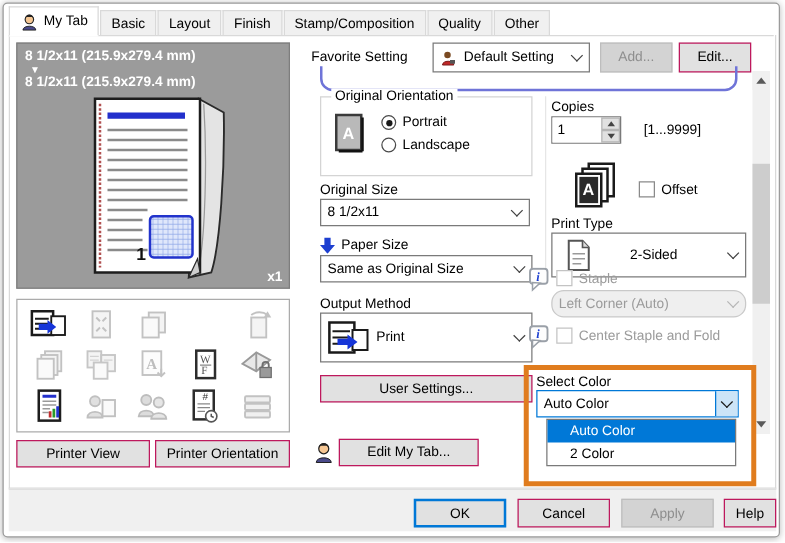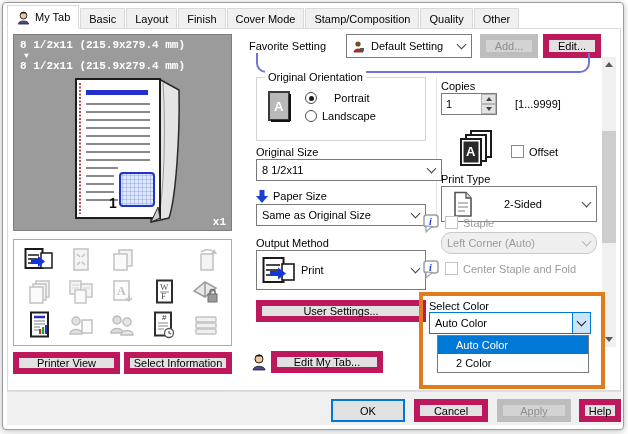--- a/index.html
+++ b/index.html
@@ -22,35 +22,35 @@
   .combo{position:absolute;background:#fff;border:1px solid #7a7a7a;display:flex;align-items:center;
          padding-left:5px;white-space:nowrap;cursor:default;}
   .combo .chev{position:absolute;right:6px;top:50%;width:7px;height:7px;margin-top:-5px;
          border-right:1.6px solid #404040;border-bottom:1.6px solid #404040;transform:rotate(45deg);}
   .combo.disabled{background:#efefef;border-color:#c9c9c9;color:#9b9b9b;}
   .combo.disabled .chev{border-color:#b5b5b5;}
   .combo.focus{border:1px solid #0078d7;}
   .combo.focus .arrowbox{position:absolute;right:0;top:0;width:18px;height:100%;
          background:#cce4f7;border-left:1px solid #0078d7;}
   .combo.focus .chev{right:5px;border-color:#1a1a1a;z-index:1;}
-  .btn{position:absolute;background:#e1e1e1;border:6px solid #be185d;display:flex;align-items:center;
+  .btn{position:absolute;background:#e1e1e1;border:1px solid #be185d;display:flex;align-items:center;
        justify-content:center;white-space:nowrap;cursor:default;}
   .btn.disabled{background:#d3d3d3;border-color:#bdbdbd;color:#8e8e8e;}
   .btn.focus-default{border:2px solid #0078d7;}
   .checkbox{position:absolute;width:13px;height:13px;background:#fff;border:1px solid #8a8a8a;}
   .checkbox.disabled{border-color:#c3c3c3;}
   .radio{position:absolute;width:12px;height:12px;border:1px solid #4a4a4a;border-radius:50%;background:#fff;}
   .radio.checked::after{content:"";position:absolute;left:2.5px;top:2.5px;width:5px;height:5px;
        border-radius:50%;background:#1a1a1a;}
   .group{position:absolute;border:1px solid #d4d4d4;}
   .group .legend{position:absolute;left:8px;top:-7px;background:#fff;padding:0 3px;}
   
   .preview{position:absolute;left:10px;top:31px;width:219px;height:197px;background:#9b9b9b;
            border:1px solid #7e7e7e;z-index:2;}
-  .preview .ptext{position:absolute;color:#fff;font-weight:bold;white-space:nowrap;font-family:Liberation Mono, monospace;}
+  .preview .ptext{position:absolute;color:#fff;font-weight:bold;white-space:nowrap;}
   .icon-panel{position:absolute;left:10px;top:236px;width:219px;height:107px;background:#fff;
            border:1px solid #ababab;display:grid;grid-template-columns:repeat(5,1fr);
            grid-template-rows:repeat(3,1fr);align-items:center;justify-items:center;padding:4px;z-index:2;}
   .scrollwrap{position:absolute;left:246px;top:50px;width:368px;height:338px;overflow:hidden;z-index:3;}
   .scrollbar{position:absolute;left:599px;top:54px;width:14px;height:290px;background:#f0f0f0;z-index:2;}
   .sb-btn{position:absolute;left:0;width:14px;height:15px;background:#f0f0f0;display:flex;
           align-items:center;justify-content:center;}
   .tri-up{width:0;height:0;border-left:4px solid transparent;border-right:4px solid transparent;
           border-bottom:5px solid #5a5a5a;}
   .tri-dn{width:0;height:0;border-left:4px solid transparent;border-right:4px solid transparent;
@@ -89,23 +89,20 @@
           <span>My Tab</span>
         </div>
         <div class="tab">
           <span>Basic</span>
         </div>
         <div class="tab">
           <span>Layout</span>
         </div>
         <div class="tab">
           <span>Finish</span>
-        </div>
-        <div class="tab">
-          <span>Cover Mode</span>
         </div>
         <div class="tab">
           <span>Stamp/Composition</span>
         </div>
         <div class="tab">
           <span>Quality</span>
         </div>
         <div class="tab">
           <span>Other</span>
         </div>
@@ -238,21 +235,21 @@
       <path d="M18,20 L18,22 L20,23" stroke="#555" stroke-width="1.2" fill="none"></path>
     </svg>
     <svg width="28" height="26" viewBox="0 0 28 26">
       <rect x="4" y="5" width="20" height="5" rx="1" fill="#f0f0f0" stroke="#c2c2c2" stroke-width="1.5"></rect>
       <rect x="4" y="11" width="20" height="5" rx="1" fill="#f0f0f0" stroke="#c2c2c2" stroke-width="1.5"></rect>
       <rect x="4" y="17" width="20" height="5" rx="1" fill="#f0f0f0" stroke="#c2c2c2" stroke-width="1.5"></rect>
     </svg>
   </div>
 
   <div class="btn" style="left:10px;top:349px;width:107px;height:22px;z-index:2;">Printer View</div>
-  <div class="btn" style="left:121px;top:349px;width:108px;height:22px;z-index:2;">Select Information</div>
+  <div class="btn" style="left:121px;top:349px;width:108px;height:22px;z-index:2;">Printer Orientation</div>
 
   <div class="lbl" style="left:246px;top:37px;z-index:2;">Favorite Setting</div>
   <div class="combo" style="left:343px;top:31px;width:126px;height:24px;padding-left:24px;z-index:2;align-items:center;">
     <svg width="14" height="14" viewBox="0 0 14 14" style="position:absolute;left:5px;top:5px;">
       <circle cx="6" cy="4" r="2.6" fill="#7a4a22"></circle>
       <path d="M2,12 c0,-4 9,-4 9,0 z" fill="#c02828" stroke="#7a1a1a" stroke-width="0.8"></path>
       <rect x="8" y="8" width="4" height="3" fill="#555"></rect>
     </svg>
     <span>Default Setting</span>
     <span class="chev"></span>
@@ -276,27 +273,27 @@
 
     <div class="group" style="left:7px;top:24px;width:170px;height:64px;">
       <span class="legend">Original Orientation</span>
       <svg width="26" height="34" viewBox="0 0 26 34" style="position:absolute;left:10px;top:12px;">
         <rect x="2" y="2" width="20" height="28" fill="#b9b9b9" stroke="#3a3a3a" stroke-width="2"></rect>
         <line x1="23" y1="4" x2="23" y2="31" stroke="#111" stroke-width="2"></line>
         <line x1="4" y1="31" x2="23" y2="31" stroke="#111" stroke-width="2"></line>
         <text x="7" y="21" font-size="13" font-weight="bold" fill="#fff" font-family="Liberation Sans, sans-serif">A</text>
       </svg>
       <span class="radio checked" style="left:48px;top:14px;"></span>
-      <span class="lbl" style="left:77px;top:14px;">Portrait</span>
+      <span class="lbl" style="left:65px;top:14px;">Portrait</span>
       <span class="radio" style="left:48px;top:32px;"></span>
       <span class="lbl" style="left:65px;top:32px;">Landscape</span>
     </div>
 
     <div class="lbl" style="left:7px;top:93px;">Original Size</div>
-    <div class="combo" style="left:7px;top:106px;width:186px;height:22px;">
+    <div class="combo" style="left:7px;top:106px;width:168px;height:22px;">
       <span>8 1/2x11</span>
       <span class="chev"></span>
     </div>
 
     <svg width="12" height="13" viewBox="0 0 12 13" style="position:absolute;left:7px;top:137px;">
       <polygon points="3.5,0 8.5,0 8.5,6 12,6 6,13 0,6 3.5,6" fill="#1d3fd0"></polygon>
     </svg>
     <div class="lbl" style="left:24px;top:137px;">Paper Size</div>
     <div class="combo" style="left:7px;top:151px;width:170px;height:22px;">
       <span>Same as Original Size</span>

